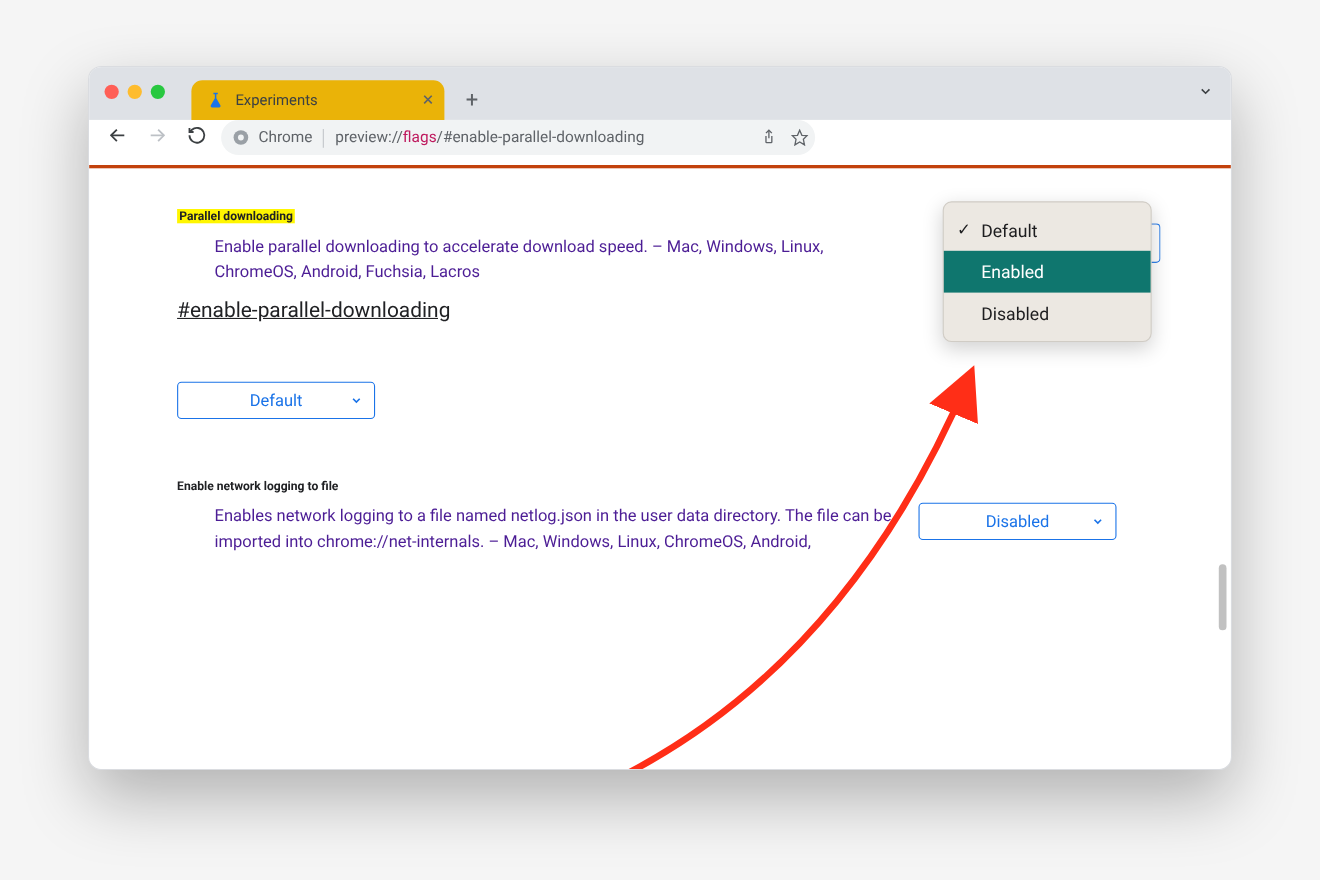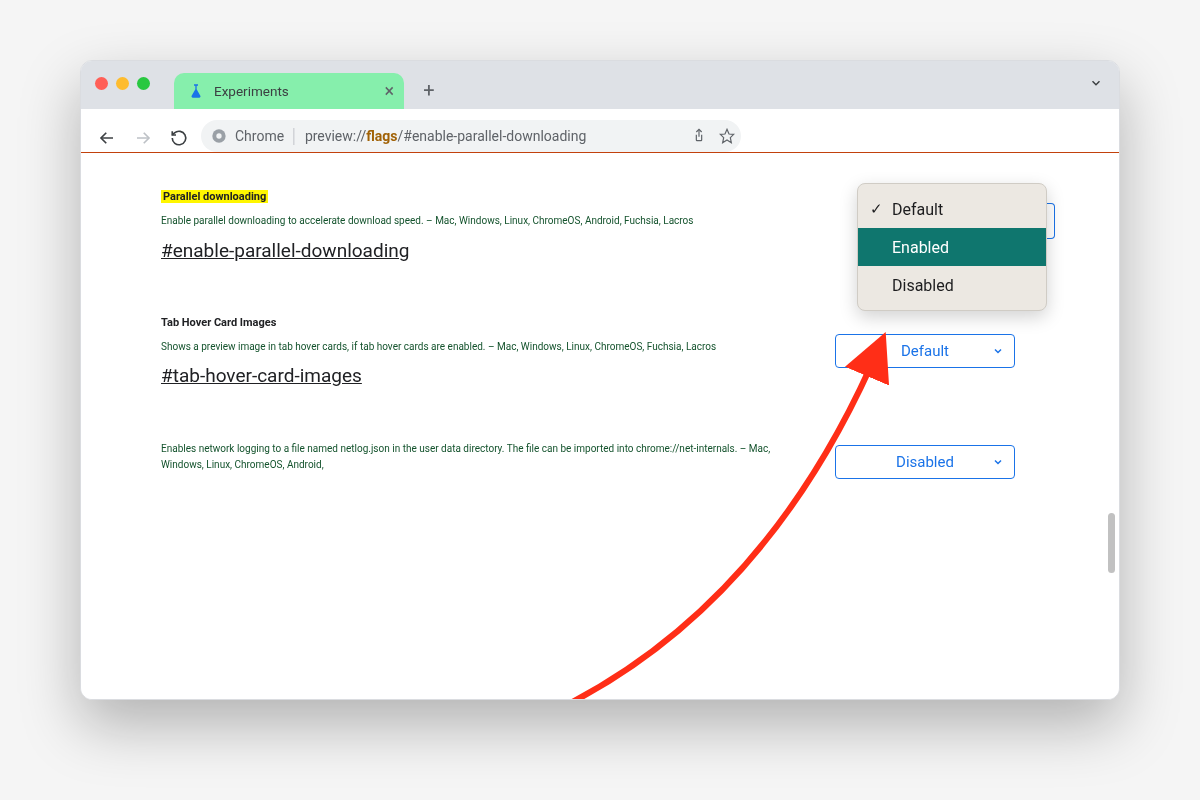--- a/index.html
+++ b/index.html
@@ -35,21 +35,21 @@
       gap: 8px;
       align-self: center;
       margin-bottom: 4px;
       margin-right: 24px;
     }
     .tl { width: 13px; height: 13px; border-radius: 50%; }
     .tl.red { background: #ff5f57; }
     .tl.yellow { background: #febc2e; }
     .tl.green { background: #28c840; }
     .tab {
-      background: #86efac;
+      background: #eab308;
       height: 36px;
       width: 230px;
       border-radius: 10px 10px 0 0;
       display: flex;
       align-items: center;
       padding: 0 10px 0 14px;
       font-size: 13.5px;
       color: #3c4043;
       position: relative;
     }
@@ -64,45 +64,45 @@
     .tabs-chevron {
       margin-left:auto; align-self:center; margin-bottom:4px;
       color:#3c4043; width:26px; height:26px;
       display:flex; align-items:center; justify-content:center; cursor:pointer;
     }
     
     .toolbar {
       height: 44px;
       background:#fff;
       display:flex;
-      align-items:flex-end;
+      align-items:flex-start;
       padding: 0 12px;
       gap:8px;
-      border-bottom: 1px solid #c2410c;
+      border-bottom: 3px solid #c2410c;
     }
     .nav-btn { width:28px; height:28px; display:flex; align-items:center; justify-content:center; color:#5f6368; cursor:pointer; border-radius:50%; }
     .nav-btn.disabled { color:#bdc1c6; cursor:default; }
     .nav-btn svg { width:18px; height:18px; }
     .omnibox {
       flex:0 0 auto;
       width: 540px;
       height:32px;
       background:#f1f3f4;
       border-radius:16px;
       display:flex;
       align-items:center;
       padding:0 6px 0 10px;
       font-size:14px;
       color:#5f6368;
     }
     .omnibox .chrome-icon { width:16px; height:16px; margin-right:8px; fill:#5f6368; }
     .omnibox .url-host { color:#5f6368; }
     .omnibox .sep { margin: 0 6px; color:#c4c7cb; }
     .omnibox .url-path { color:#5f6368; }
-    .omnibox .url-bold { color:#a16207; font-weight:700; }
+    .omnibox .url-bold { color:#be185d; font-weight:400; }
     .omnibox .right-icons { margin-left:auto; display:flex; gap:12px; align-items:center; }
     .omni-icon { width:16px; height:16px; color:#5f6368; }
 
     
     .page {
       position:relative;
       height: calc(100% - 92px);
       overflow: hidden;
       padding: 32px 80px 0 80px;
     }
@@ -112,21 +112,21 @@
       margin-bottom: 54px;
     }
     .flag-text { flex:1; max-width: 650px; }
     .flag-title {
       font-size:11px;
       font-weight:700;
       color:#202124;
       margin-bottom:10px;
     }
     .flag-title.highlighted { display:inline-block; background:#fff600; padding:0 2px; }
-    .flag-desc { font-size:10px; color:#14532d; line-height:1.55; margin-bottom:10px; }
+    .flag-desc { font-size:15px; color:#4c1d95; line-height:1.55; margin-bottom:10px;margin-left:34px; }
     .flag-anchor { font-size:19px; color:#202124; text-decoration:underline; }
     .flag-control { width:180px; display:flex; align-items:center; }
     .select-box {
       width:180px; height:34px;
       border:1px solid #1a73e8;
       border-radius:4px;
       display:flex; align-items:center; justify-content:center;
       color:#1a73e8; font-size:15px;
       position:relative; cursor:pointer;
       background:#fff;
@@ -286,37 +286,33 @@
         <div class="flag-desc">Enable parallel downloading to accelerate download speed. – Mac, Windows, Linux, ChromeOS, Android, Fuchsia, Lacros</div>
         <a class="flag-anchor">#enable-parallel-downloading</a>
       </div>
       <div class="flag-control">
 
         <div style="width:180px;height:34px;"></div>
       </div>
     </div>
 
     <div class="flag">
-      <div class="flag-text">
-        <div class="flag-title">Tab Hover Card Images</div>
-        <div class="flag-desc">Shows a preview image in tab hover cards, if tab hover cards are enabled. – Mac, Windows, Linux, ChromeOS, Fuchsia, Lacros</div>
-        <a class="flag-anchor">#tab-hover-card-images</a>
-      </div>
       <div class="flag-control">
         <div class="select-box">
           <span>Default</span>
           <svg class="chev" width="12" height="12" viewBox="0 0 24 24" fill="none" stroke="#1a73e8" stroke-width="3">
               <polyline points="6 9 12 15 18 9"></polyline>
             </svg>
         </div>
       </div>
     </div>
 
     <div class="flag">
       <div class="flag-text">
+        <div class="flag-title">Enable network logging to file</div>
         <div class="flag-desc">Enables network logging to a file named netlog.json in the user data directory. The file can be imported into chrome://net-internals. – Mac, Windows, Linux, ChromeOS, Android,</div>
       </div>
       <div class="flag-control">
         <div class="select-box">
           <span>Disabled</span>
           <svg class="chev" width="12" height="12" viewBox="0 0 24 24" fill="none" stroke="#1a73e8" stroke-width="3">
               <polyline points="6 9 12 15 18 9"></polyline>
             </svg>
         </div>
       </div>

